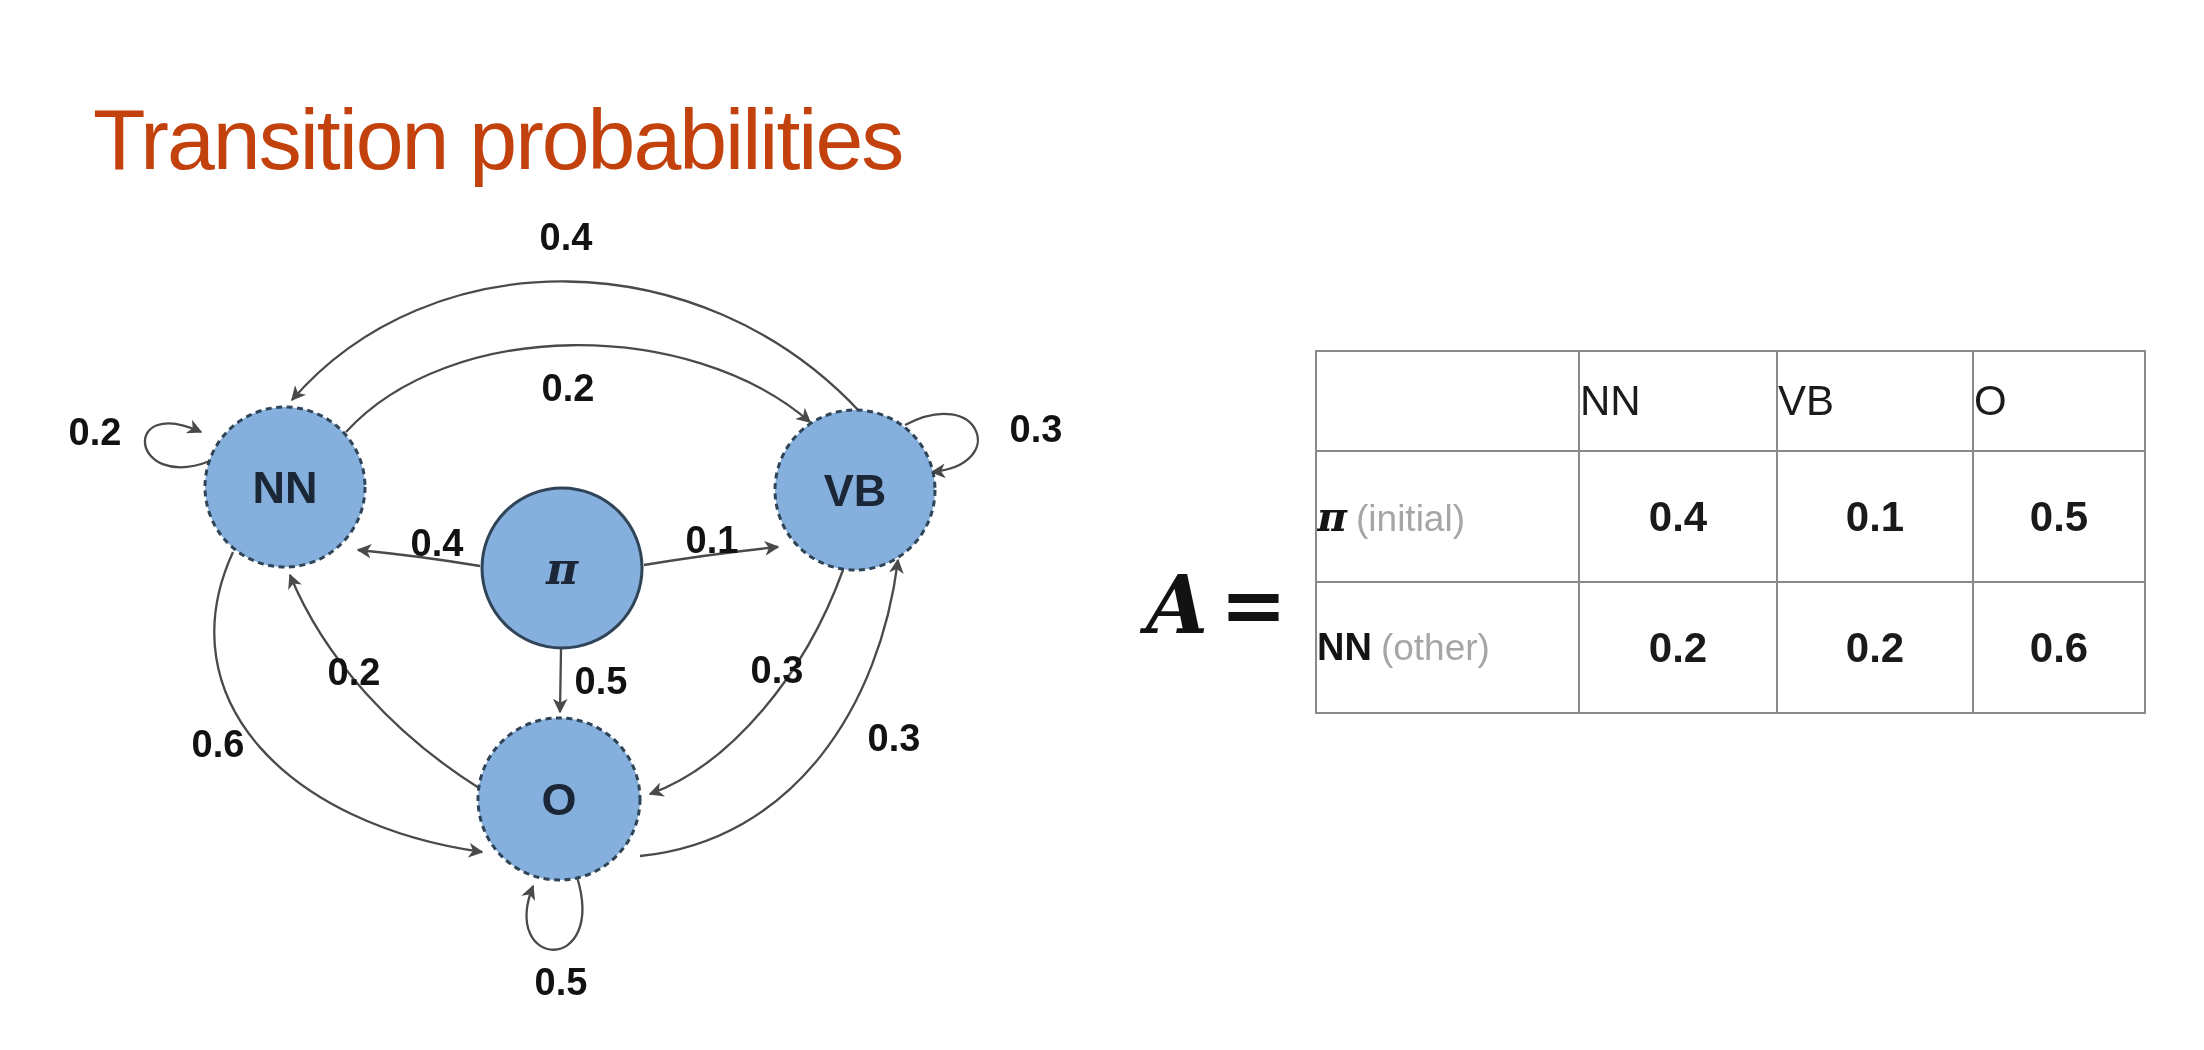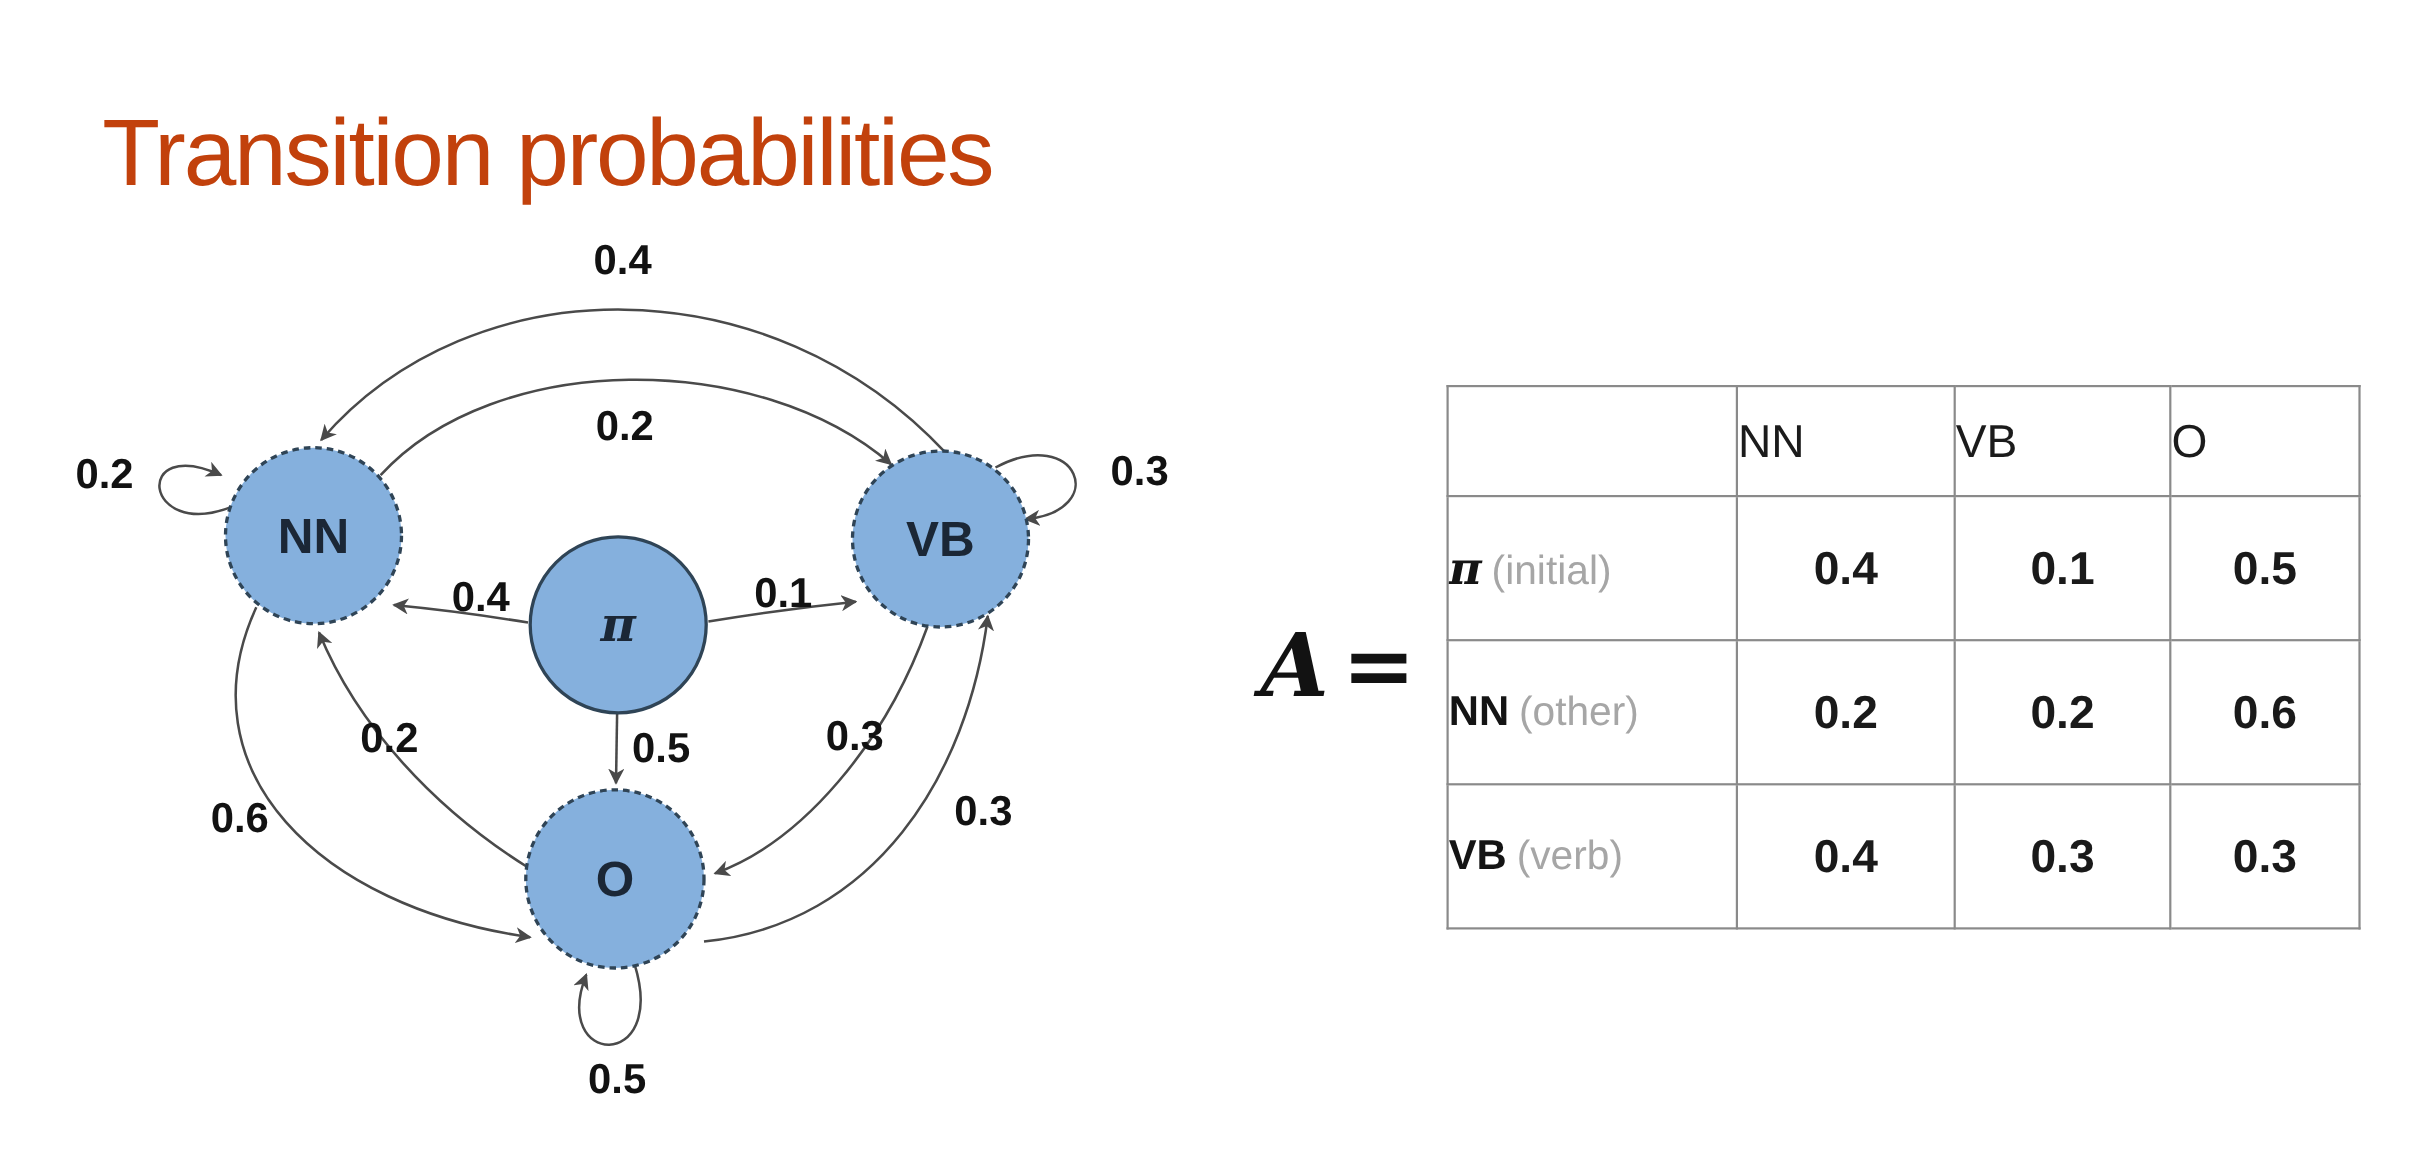--- a/index.html
+++ b/index.html
@@ -141,20 +141,14 @@
         <td class="val">0.4</td>
         <td class="val">0.1</td>
         <td class="val">0.5</td>
       </tr>
       <tr>
         <td class="rowlabel"><span class="state">NN</span><span class="desc">(other)</span></td>
         <td class="val">0.2</td>
         <td class="val">0.2</td>
         <td class="val">0.6</td>
       </tr>
-      <tr>
-        <td class="rowlabel"><span class="state">VB</span><span class="desc">(verb)</span></td>
-        <td class="val">0.4</td>
-        <td class="val">0.3</td>
-        <td class="val">0.3</td>
-      </tr>
     </tbody>
 </table>
 
 </body></html>

